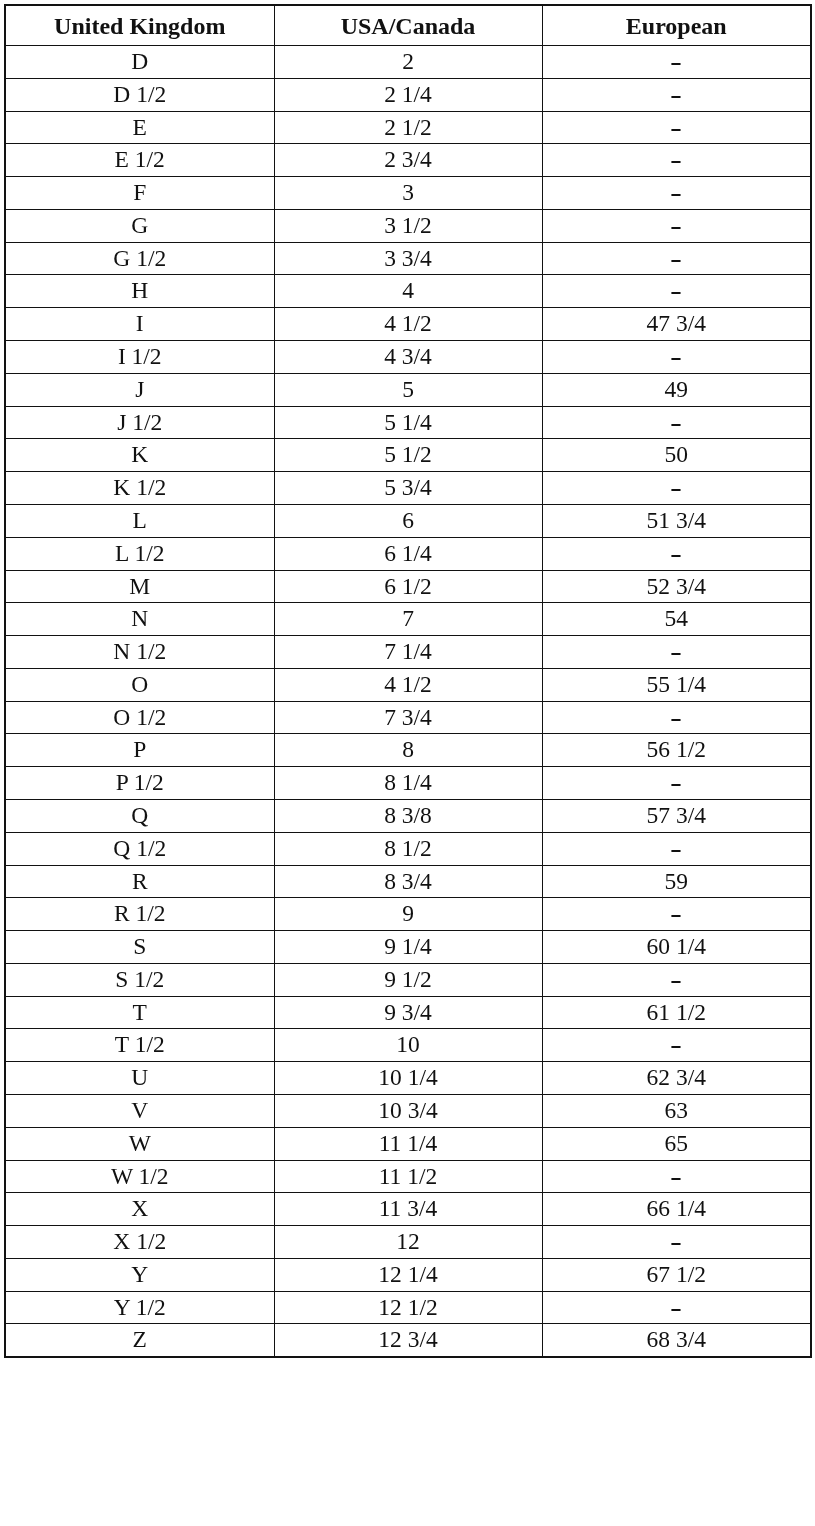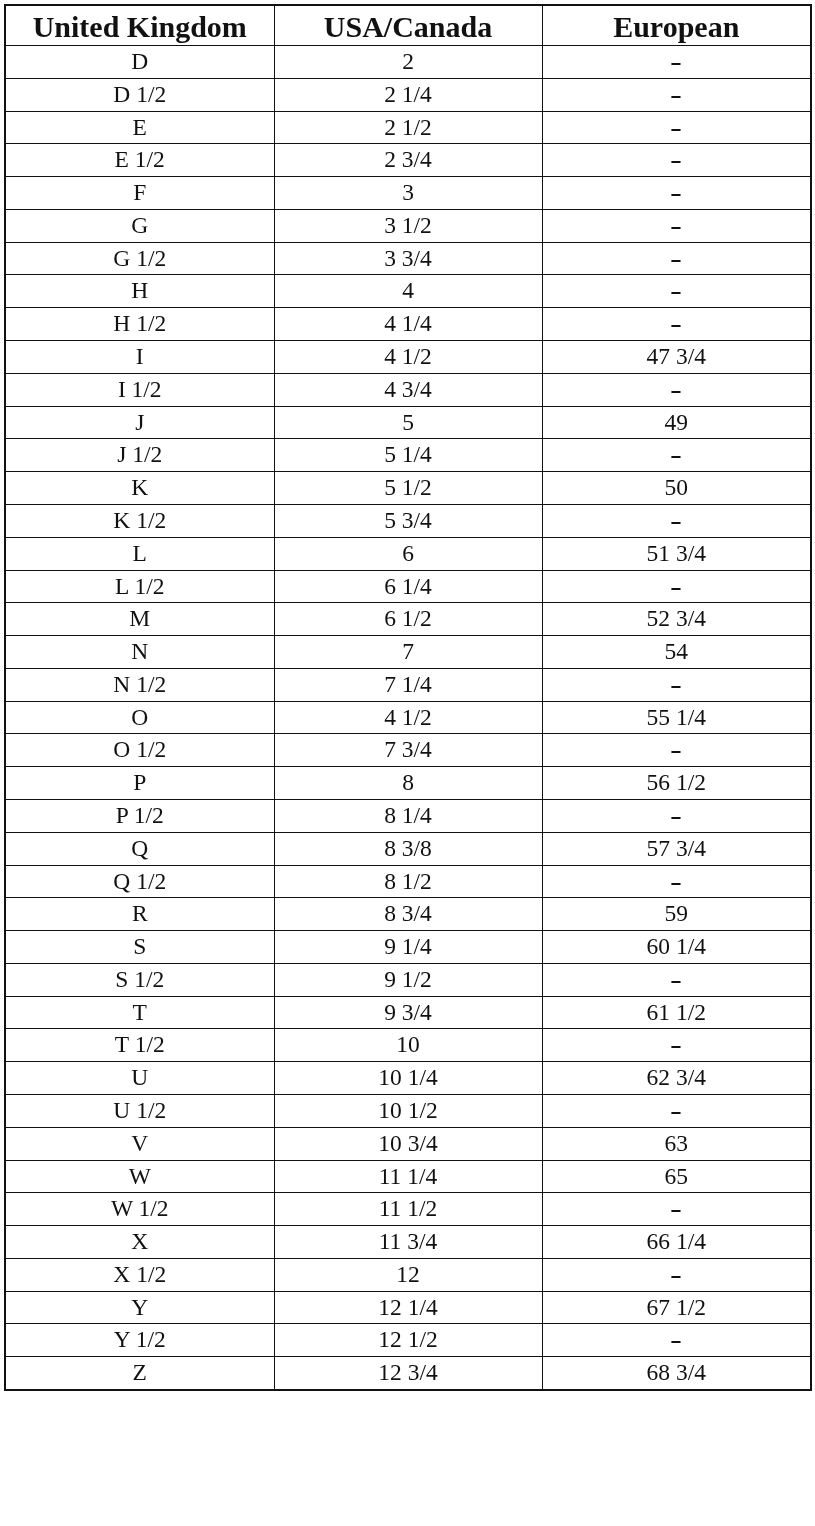--- a/index.html
+++ b/index.html
@@ -41,21 +41,21 @@
     border: 1px solid #121212;
     text-align: center;
     vertical-align: middle;
     padding: 0;
     color: #111111;
     white-space: nowrap;
   }
   table.size-table thead th {
     height: 39px;
     line-height: 39px;
-    font-size: 30px;
+    font-size: 24px;
     font-weight: 700;
   }
   table.size-table tbody td {
     height: 31.78px;
     line-height: 31.78px;
     font-size: 23.5px;
     font-weight: 400;
   }
 
   .hdr-label {
@@ -121,25 +121,20 @@
           <td>G 1/2</td>
           <td>3 3/4</td>
           <td><span class="dash">–</span></td>
         </tr>
       <tr>
           <td>H</td>
           <td>4</td>
           <td><span class="dash">–</span></td>
         </tr>
       <tr>
-          <td>H 1/2</td>
-          <td>4 1/4</td>
-          <td><span class="dash">–</span></td>
-        </tr>
-      <tr>
           <td>I</td>
           <td>4 1/2</td>
           <td>47 3/4</td>
         </tr>
       <tr>
           <td>I 1/2</td>
           <td>4 3/4</td>
           <td><span class="dash">–</span></td>
         </tr>
       <tr>
@@ -216,20 +211,25 @@
           <td>Q 1/2</td>
           <td>8 1/2</td>
           <td><span class="dash">–</span></td>
         </tr>
       <tr>
           <td>R</td>
           <td>8 3/4</td>
           <td>59</td>
         </tr>
       <tr>
+          <td>R 1/2</td>
+          <td>9</td>
+          <td><span class="dash">–</span></td>
+        </tr>
+      <tr>
           <td>S</td>
           <td>9 1/4</td>
           <td>60 1/4</td>
         </tr>
       <tr>
           <td>S 1/2</td>
           <td>9 1/2</td>
           <td><span class="dash">–</span></td>
         </tr>
       <tr>
@@ -239,25 +239,20 @@
         </tr>
       <tr>
           <td>T 1/2</td>
           <td>10</td>
           <td><span class="dash">–</span></td>
         </tr>
       <tr>
           <td>U</td>
           <td>10 1/4</td>
           <td>62 3/4</td>
-        </tr>
-      <tr>
-          <td>U 1/2</td>
-          <td>10 1/2</td>
-          <td><span class="dash">–</span></td>
         </tr>
       <tr>
           <td>V</td>
           <td>10 3/4</td>
           <td>63</td>
         </tr>
       <tr>
           <td>W</td>
           <td>11 1/4</td>
           <td>65</td>

